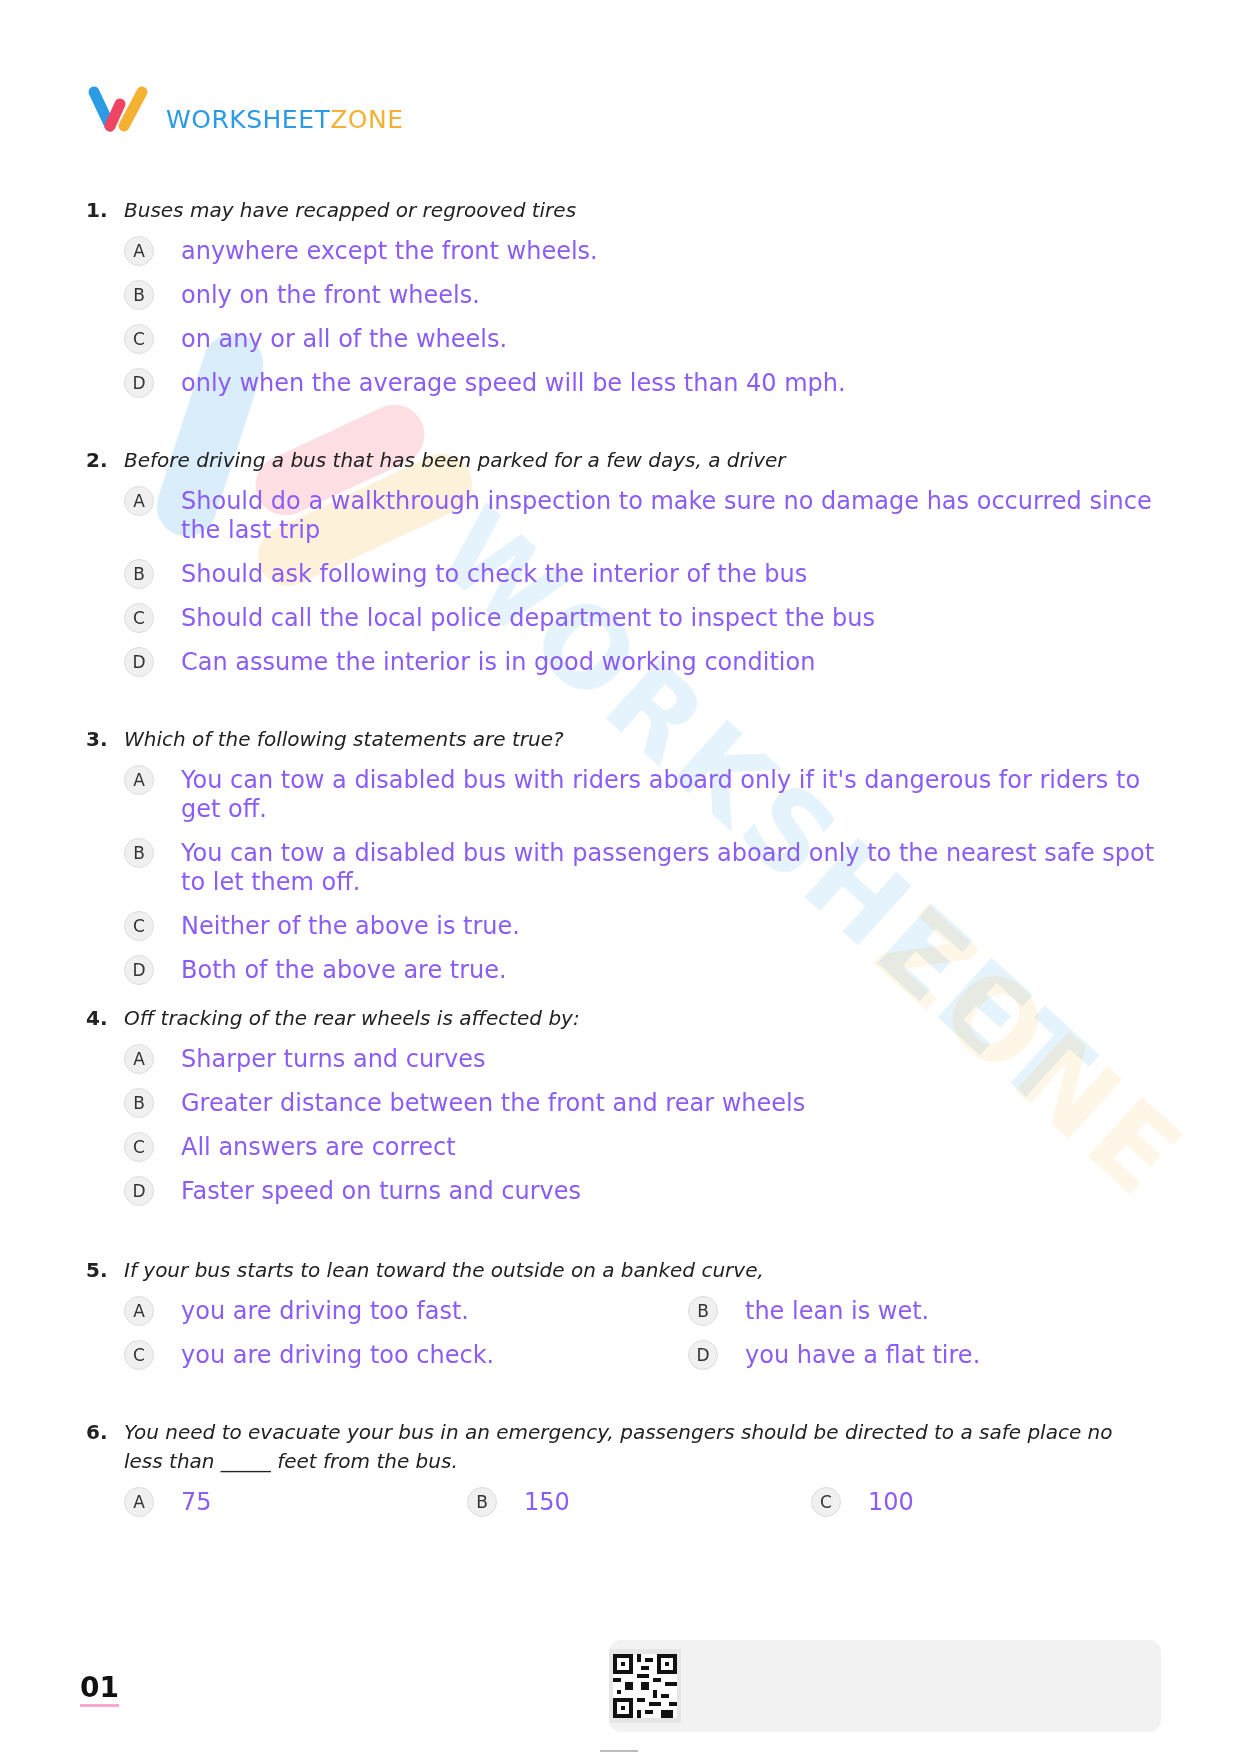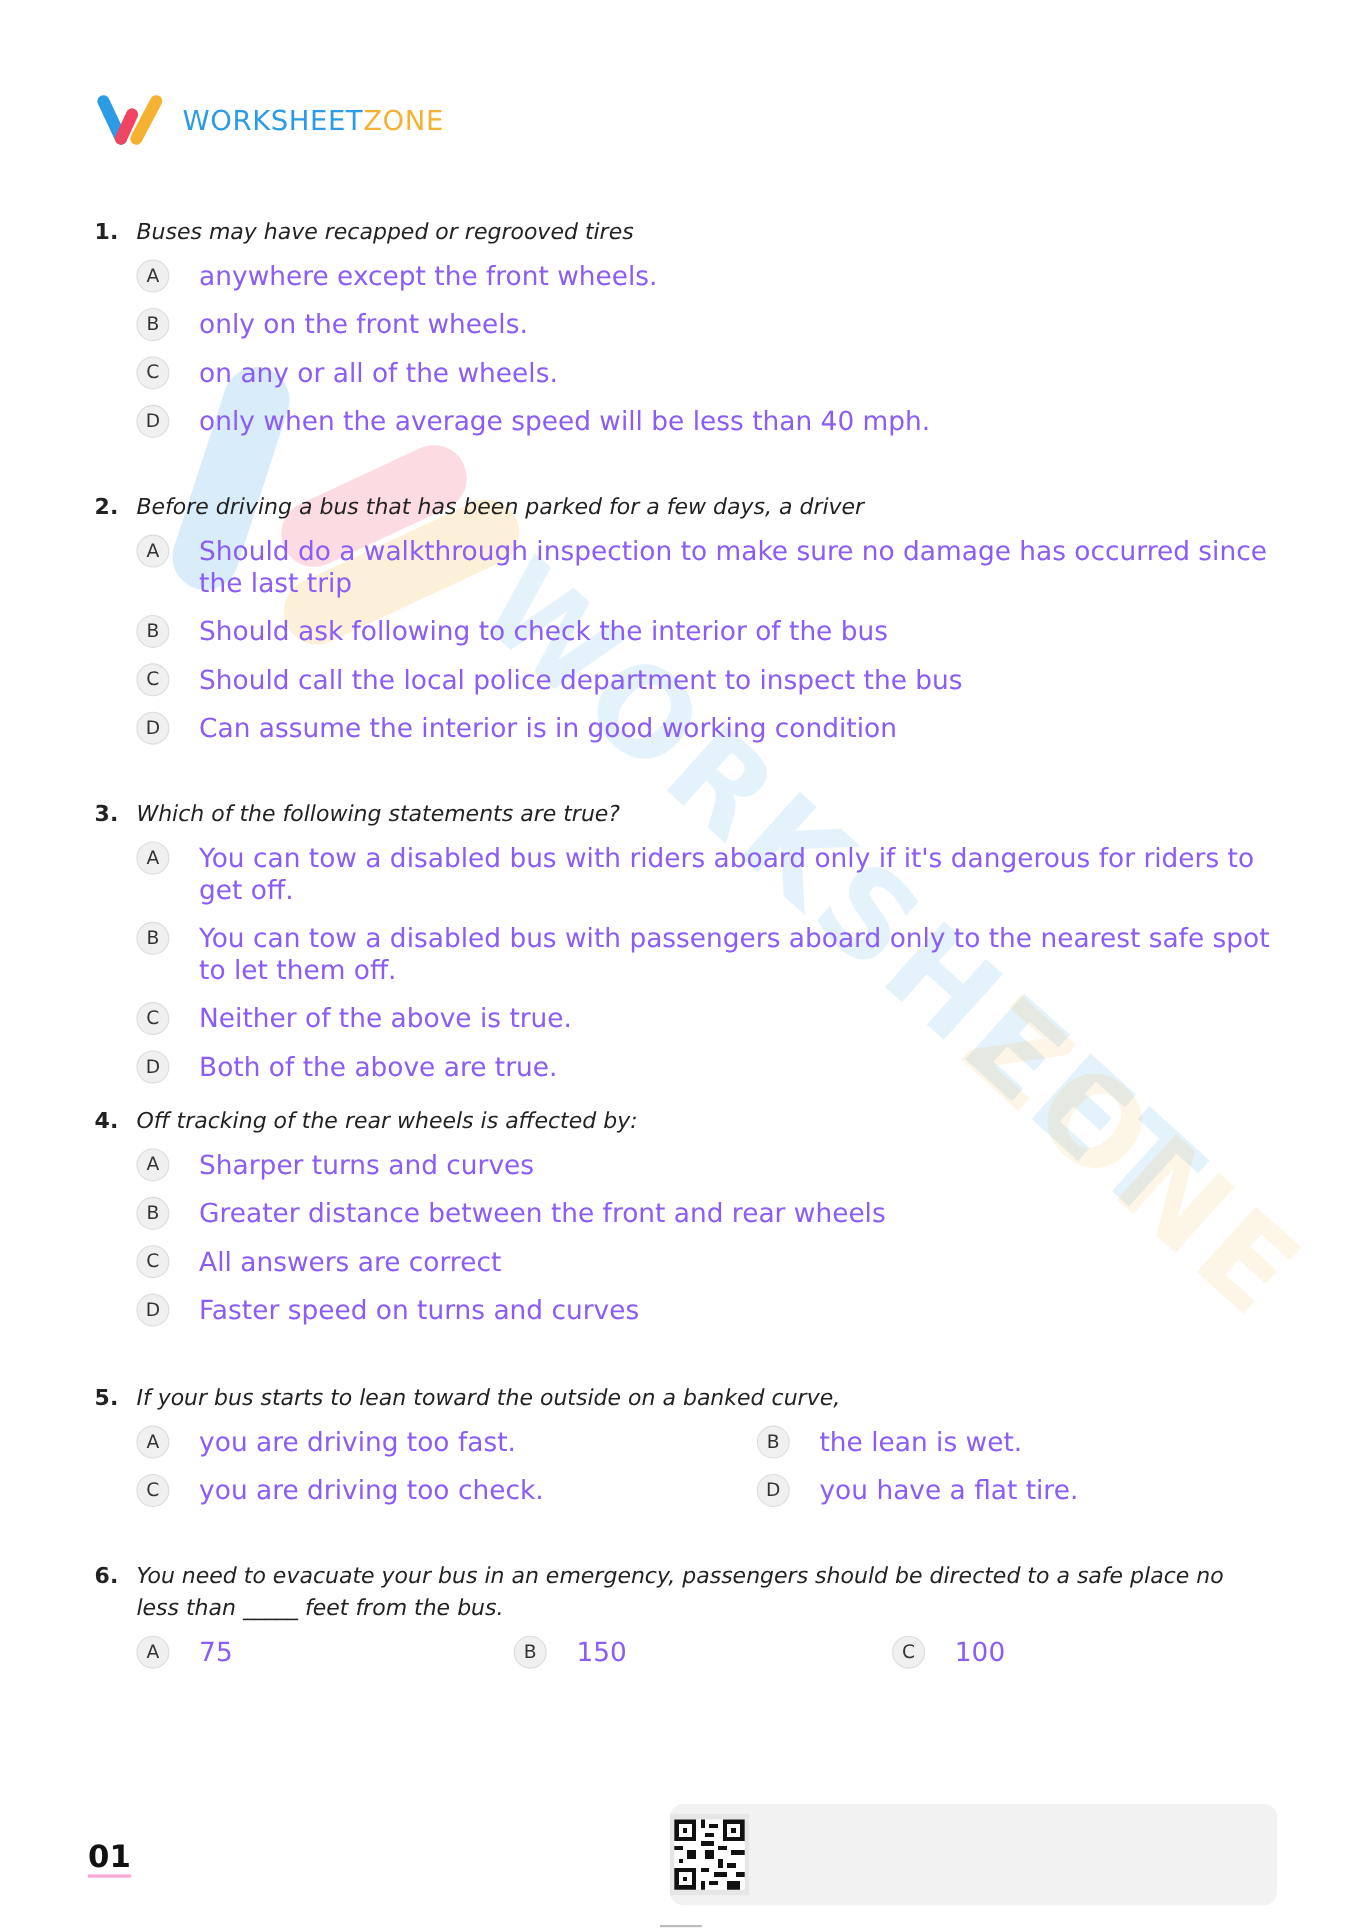--- a/index.html
+++ b/index.html
@@ -5,21 +5,21 @@
     * { box-sizing: border-box; margin: 0; padding: 0; }
     html, body { width: 1239px; height: 1754px; background: #ffffff; }
     body { position: relative; overflow: hidden; font-family: "DejaVu Sans", sans-serif; color: #222; }
 
     
     .watermark { position: absolute; left: 0; top: 0; width: 1239px; height: 1754px; pointer-events: none; z-index: 0; }
 
     .page { position: relative; z-index: 1; }
 
     
-    .logo { position: absolute; left: 84px; top: 84px; display: flex; align-items: center; }
+    .logo { position: absolute; left: 84px; top: 84px; display: flex; align-items: flex-end; }
     .logo-mark { width: 68px; height: 50px; position: relative; }
     .logo-text { margin-left: 14px; font-family: "DejaVu Sans", sans-serif; font-size: 25px; letter-spacing: 0.5px; font-weight: 500; }
     .logo-text .w { color: #2b9be6; }
     .logo-text .z { color: #f5b132; }
 
     .title { position: absolute; left: 540px; top: 82px; width: 525px; text-align: center; font-family: "DejaVu Sans", sans-serif; font-weight: bold; font-size: 25px; line-height: 40px; color: #1f1f1f; }
 
     
     .question { position: absolute; left: 86px; width: 1080px; }
     .q-row { display: flex; align-items: flex-start; }

